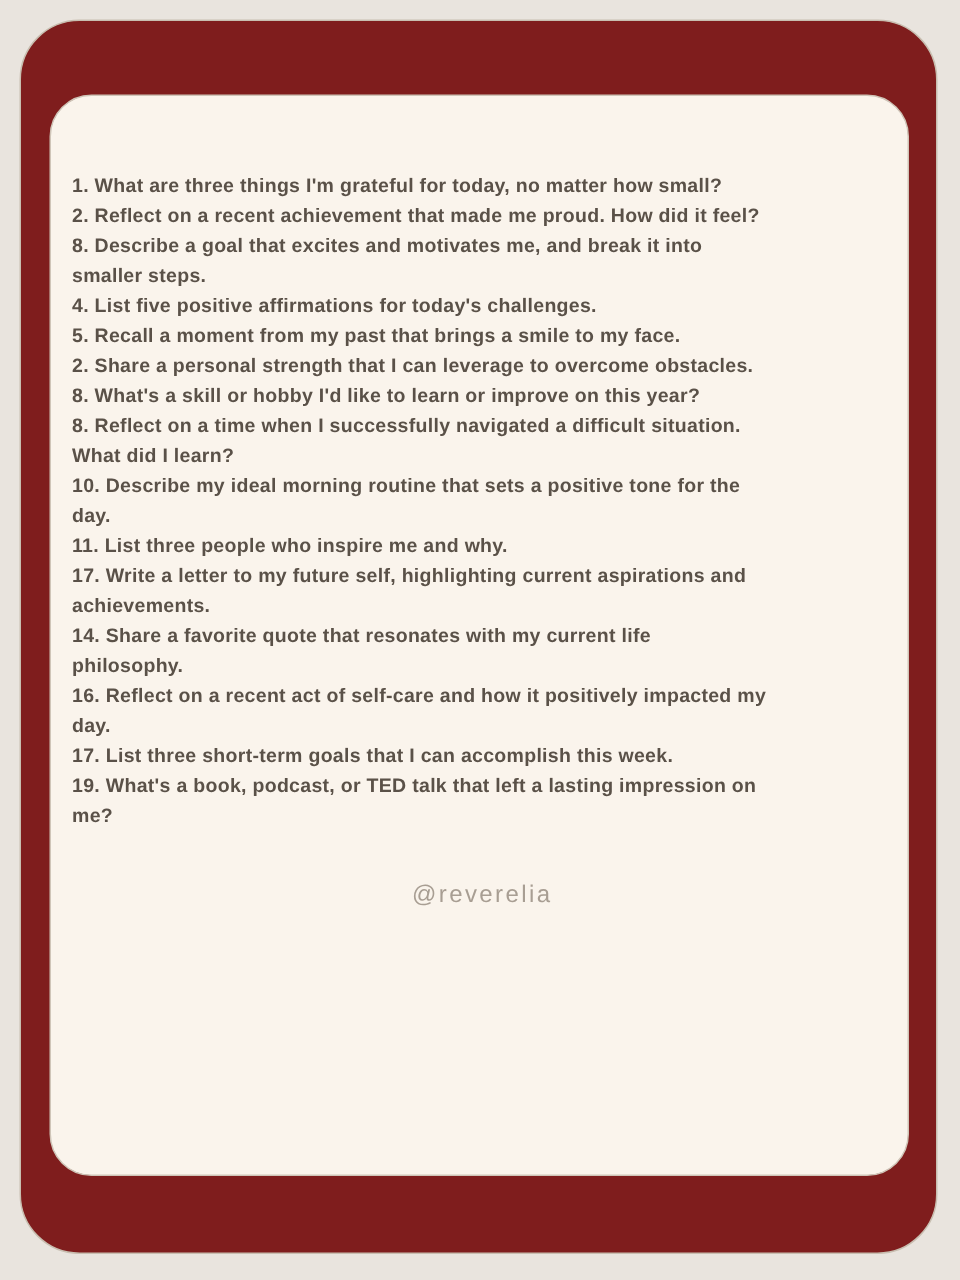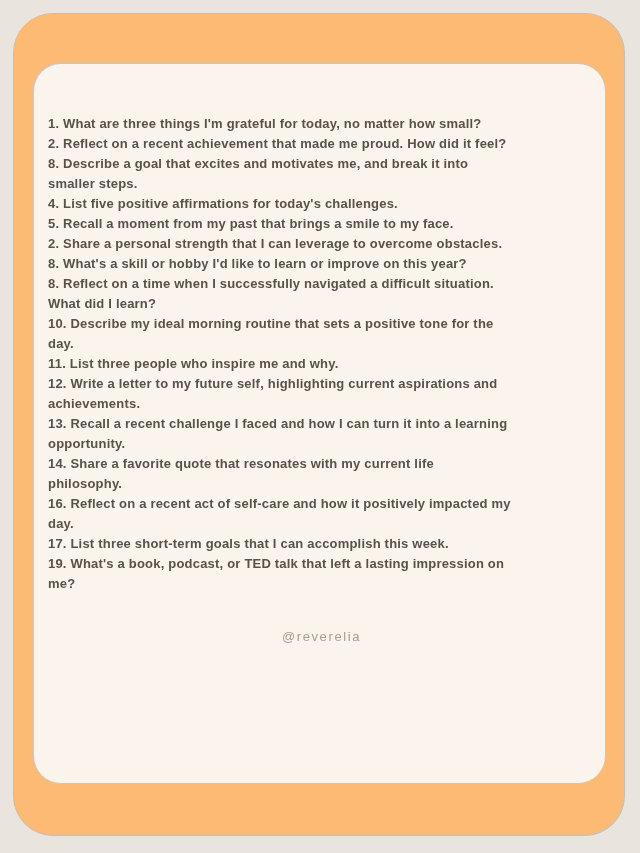--- a/index.html
+++ b/index.html
@@ -13,21 +13,21 @@
     font-family: "Liberation Sans", sans-serif;
     position: relative;
     overflow: hidden;
   }
   .frame {
     position: absolute;
     left: 13px;
     top: 13px;
     width: 612px;
     height: 823px;
-    background: #fdba74;
+    background: #7f1d1d;
     border: 1px solid #c8beb0;
     border-radius: 40px;
     box-sizing: border-box;
   }
   .card {
     position: absolute;
     left: 19px;
     top: 49px;
     width: 573px;
     height: 721px;
@@ -42,21 +42,21 @@
     font-size: 13px;
     line-height: 20px;
     font-weight: 700;
     letter-spacing: 0.2px;
     color: #5a5148;
     white-space: pre-line;
   }
   .footer {
     margin-top: 33px;
     text-align: center;
-    font-size: 13px;
+    font-size: 16px;
     line-height: 20px;
     letter-spacing: 1.6px;
     font-weight: 400;
     color: #a89e93;
   }
 </style>
 </head>
 <body>
 
 <div class="frame">
@@ -68,24 +68,22 @@
 smaller steps.</p>
       <p>4. List five positive affirmations for today's challenges.</p>
       <p>5. Recall a moment from my past that brings a smile to my face.</p>
       <p>2. Share a personal strength that I can leverage to overcome obstacles.</p>
       <p>8. What's a skill or hobby I'd like to learn or improve on this year?</p>
       <p>8. Reflect on a time when I successfully navigated a difficult situation.
 What did I learn?</p>
       <p>10. Describe my ideal morning routine that sets a positive tone for the
 day.</p>
       <p>11. List three people who inspire me and why.</p>
-      <p>12. Write a letter to my future self, highlighting current aspirations and
+      <p>17. Write a letter to my future self, highlighting current aspirations and
 achievements.</p>
-      <p>13. Recall a recent challenge I faced and how I can turn it into a learning
-opportunity.</p>
       <p>14. Share a favorite quote that resonates with my current life
 philosophy.</p>
       <p>16. Reflect on a recent act of self-care and how it positively impacted my
 day.</p>
       <p>17. List three short-term goals that I can accomplish this week.</p>
       <p>19. What's a book, podcast, or TED talk that left a lasting impression on
 me?</p>
     </div>
     <div class="footer">@reverelia</div>
   </div>

